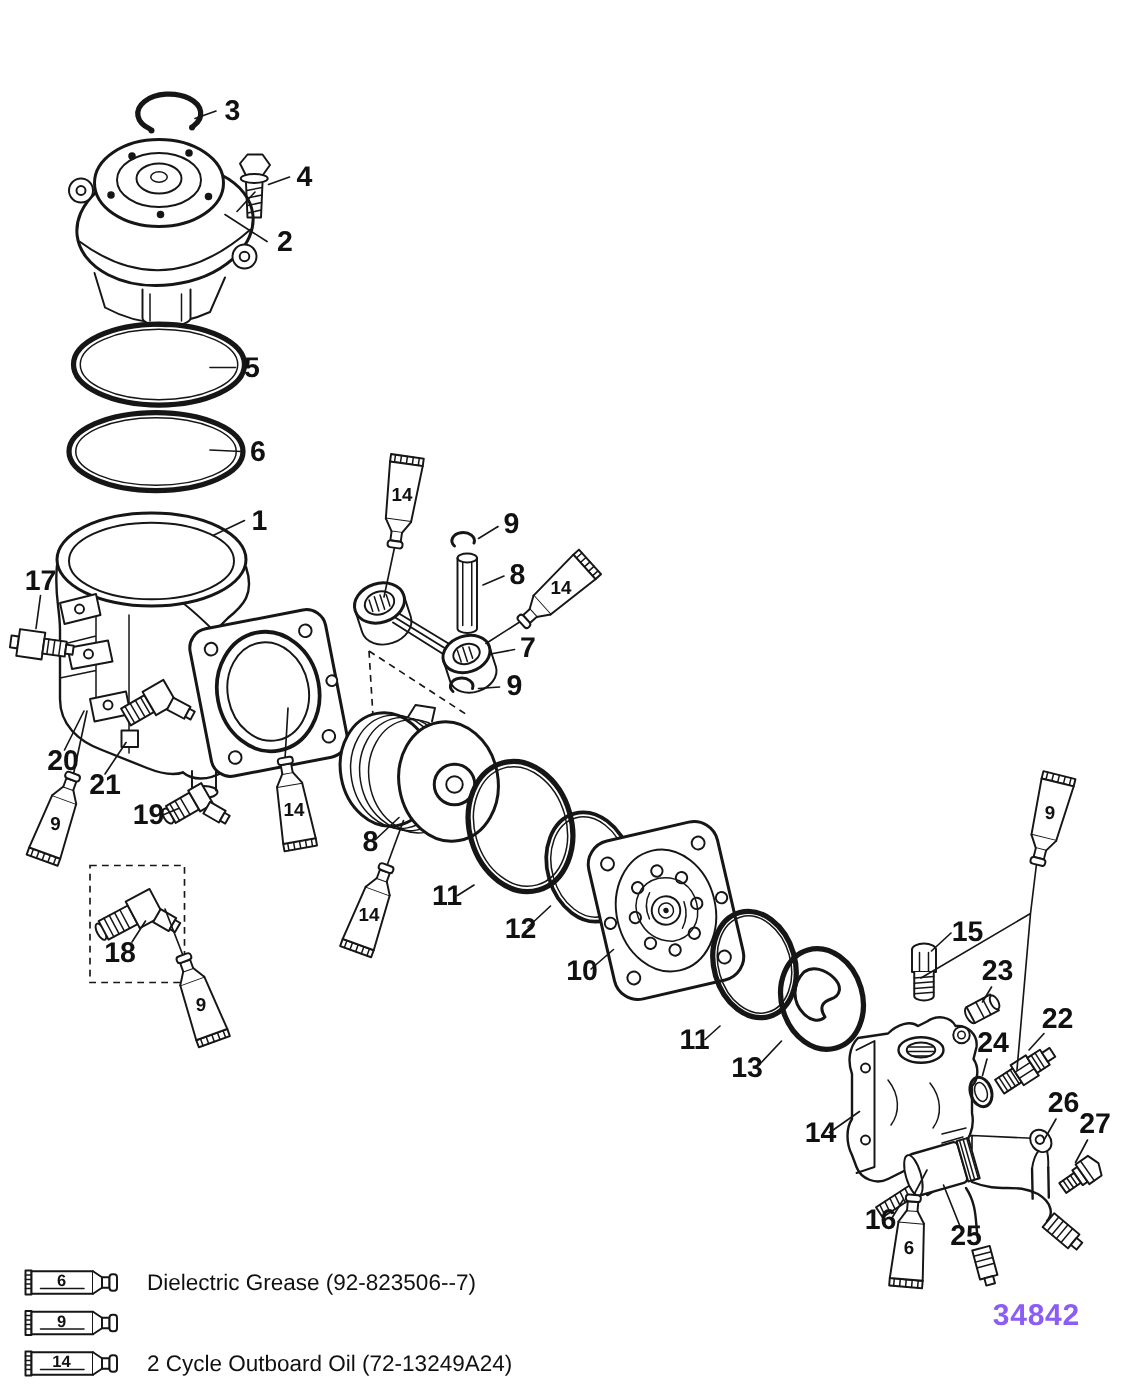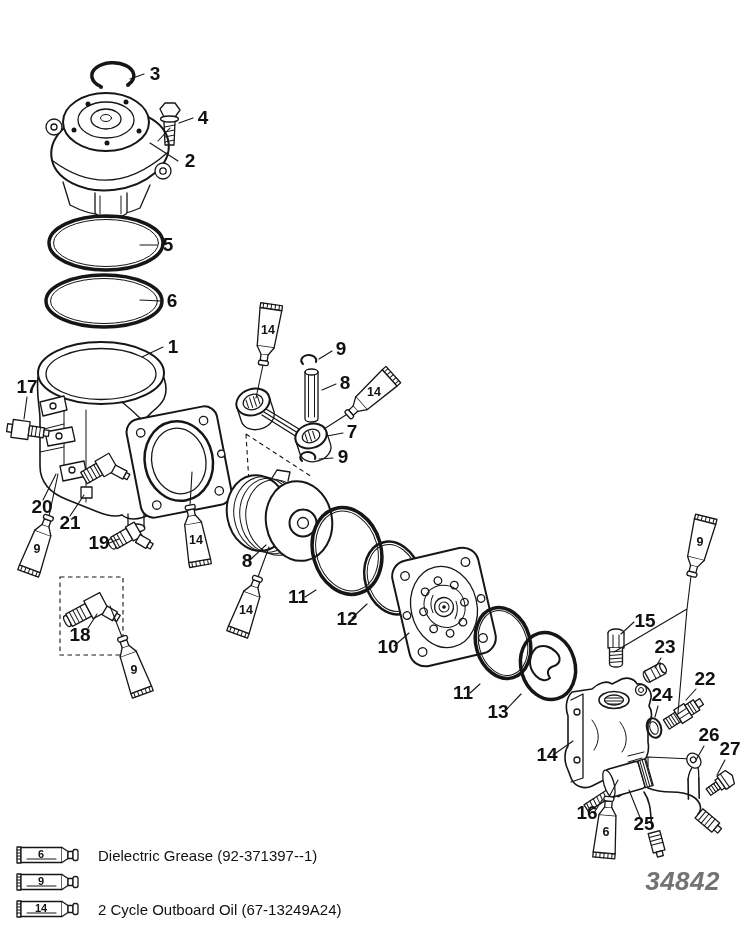--- a/index.html
+++ b/index.html
@@ -16,21 +16,21 @@
   .leader{stroke:#161616;stroke-width:1.1;fill:none;stroke-linecap:round;}
   .dash{stroke:#161616;stroke-width:1.1;fill:none;stroke-dasharray:4.5 3.5;}
   .dot{fill:#161616;stroke:none;}
   .hole{fill:#fff;stroke:#161616;stroke-width:1.3;}
   .callout{font-family:"Liberation Sans",sans-serif;font-size:19px;font-weight:bold;fill:#111;}
   .tube-label{font-family:"Liberation Sans",sans-serif;font-size:12.5px;font-weight:bold;fill:#111;}
   .legend{position:absolute;left:16px;top:845px;display:flex;flex-direction:column;gap:7px;}
   .legend-row{display:flex;align-items:center;gap:16px;height:20px;}
   .legend-text{font-size:15px;color:#111;white-space:nowrap;}
   .legend-num{font-family:"Liberation Sans",sans-serif;font-size:11px;font-weight:bold;fill:#111;}
-  .drawing-number{position:absolute;right:30px;top:866px;font-size:26px;font-weight:bold;color:#737373;letter-spacing:.5px;font-style:italic;}
+  .drawing-number{position:absolute;right:30px;top:866px;font-size:20px;font-weight:bold;color:#8b5cf6;letter-spacing:.5px;}
 </style>
 </head>
 <body>
 
 <div class="stage">
 
 <svg class="diagram" width="750" height="932" viewBox="0 0 750 932">
   <defs>
 
     <g id="tube">
@@ -450,31 +450,31 @@
     <text class="callout" x="644" y="830" text-anchor="middle">25</text>
   </g>
 </svg>
 
   <div class="legend">
     <div class="legend-row">
       <svg width="66" height="20" viewBox="0 0 66 20">
         <use href="#tubeh"></use>
         <text class="legend-num" x="25" y="12.5" text-anchor="middle">6</text>
       </svg>
-      <span class="legend-text">Dielectric Grease (92-371397--1)</span>
+      <span class="legend-text">Dielectric Grease (92-823506--7)</span>
     </div>
     <div class="legend-row">
       <svg width="66" height="20" viewBox="0 0 66 20">
         <use href="#tubeh"></use>
         <text class="legend-num" x="25" y="12.5" text-anchor="middle">9</text>
       </svg>
     </div>
     <div class="legend-row">
       <svg width="66" height="20" viewBox="0 0 66 20">
         <use href="#tubeh"></use>
         <text class="legend-num" x="25" y="12.5" text-anchor="middle">14</text>
       </svg>
-      <span class="legend-text">2 Cycle Outboard Oil (67-13249A24)</span>
+      <span class="legend-text">2 Cycle Outboard Oil (72-13249A24)</span>
     </div>
   </div>
 
   <div class="drawing-number">34842</div>
 </div>
 
 </body></html>

